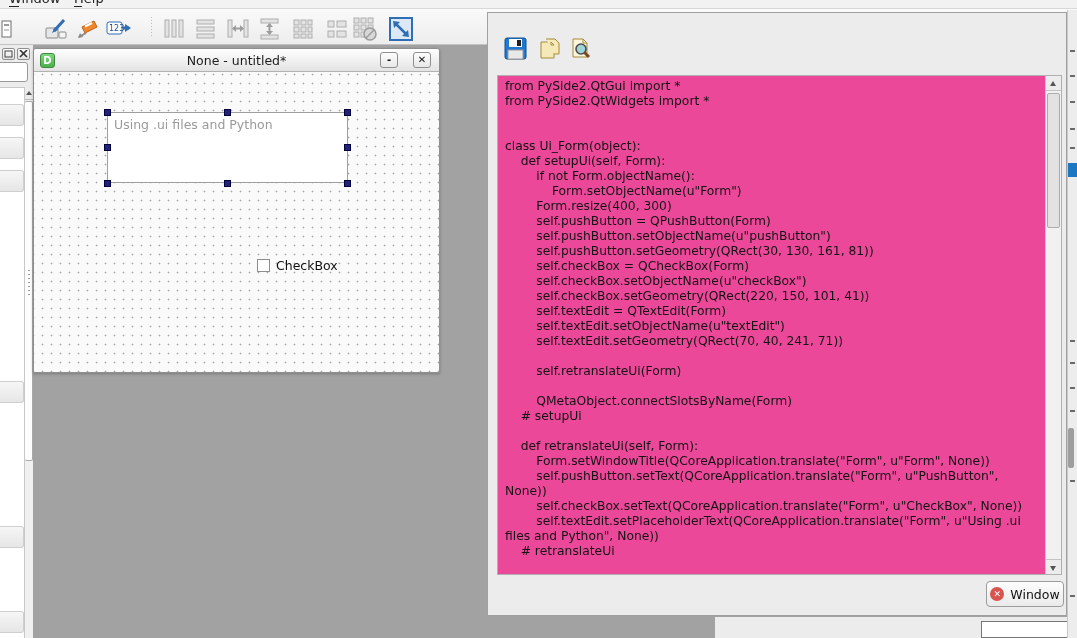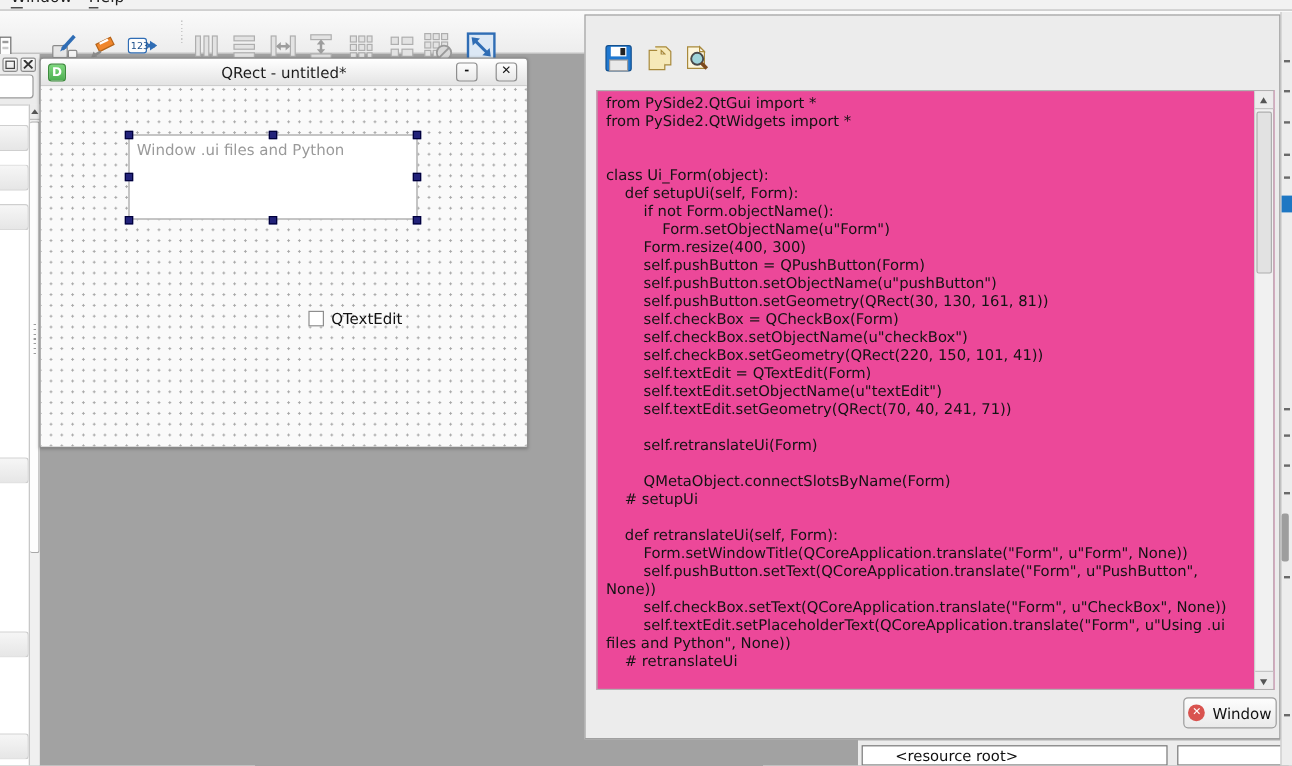--- a/index.html
+++ b/index.html
@@ -10,22 +10,22 @@
   }
   
   .menubar { position:absolute; left:0; top:0; width:1077px; height:8px;
     background:#f2f2f2; overflow:hidden; z-index:1; }
   .menubar .mitem { position:absolute; top:-9px; font-size:13px; color:#222; }
   .mnemonic { position:absolute; top:6px; height:1px; background:#222; }
   
   .toolbar { position:absolute; left:0; top:8px; width:1077px; height:37px;
     background:linear-gradient(#fafafa,#ededed); border-top:1px solid #d8d8d8;
     border-bottom:1px solid #c2c2c2; z-index:1; }
-  .tbi { position:absolute; top:17px; width:26px; height:26px; display:flex;
-    align-items:center; justify-content:flex-start; }
+  .tbi { position:absolute; top:7px; width:26px; height:26px; display:flex;
+    align-items:center; justify-content:flex-end; }
   .tsep { position:absolute; top:8px; width:3px; height:20px;
     background-image:repeating-linear-gradient(#bdbdbd 0 1px, transparent 1px 3px);
     background-size:1px 100%; background-repeat:no-repeat; background-position:center; }
   
   .leftdock { position:absolute; left:0; top:45px; width:33px; height:593px;
     background:#ececec; z-index:1; }
   .dockbtn { position:absolute; width:13px; height:12px; top:3px;
     background:linear-gradient(#fcfcfc,#e4e4e4); border:1px solid #8e8e8e;
     border-radius:2px; display:flex; align-items:center; justify-content:center; }
   .searchbox { position:absolute; left:-6px; top:17px; width:34px; height:20px;
@@ -272,37 +272,37 @@
     <div class="up"></div>
     <div class="thumb">
       <div class="grip"></div>
     </div>
   </div>
 </div>
 
 <div class="formwin">
   <div class="ftitle">
     <span class="ficon">D</span>
-    <span class="ftext">QRect - untitled*</span>
+    <span class="ftext">None - untitled*</span>
     <span class="fbtn" style="right:41px">-</span>
     <span class="fbtn" style="right:8px">✕</span>
   </div>
   <div class="fbody">
-    <div class="d-textedit">Window .ui files and Python</div>
+    <div class="d-textedit">Using .ui files and Python</div>
     <div class="handle" style="left:70px;top:37px"></div>
     <div class="handle" style="left:190px;top:37px"></div>
     <div class="handle" style="left:310px;top:37px"></div>
     <div class="handle" style="left:70px;top:72px"></div>
     <div class="handle" style="left:310px;top:72px"></div>
     <div class="handle" style="left:70px;top:108px"></div>
     <div class="handle" style="left:190px;top:108px"></div>
     <div class="handle" style="left:310px;top:108px"></div>
     <div class="d-check">
       <span class="box"></span>
-      <span class="lbl">QTextEdit</span>
+      <span class="lbl">CheckBox</span>
     </div>
   </div>
 </div>
 
 <div class="dialog">
   <div class="dlg-icon" style="left:16px">
     <svg width="23" height="23">
         <rect x="1" y="1" width="21" height="21" rx="2" fill="#1f78d1" stroke="#13508e"></rect>
         <rect x="5" y="2" width="13" height="8" fill="#fff"></rect>
         <rect x="13" y="3" width="4" height="6" fill="#222"></rect>
@@ -365,21 +365,20 @@
         </div>
     </div>
   </div>
   <div class="closebtn">
     <span class="closeglyph">✕</span>
     <span>Window</span>
   </div>
 </div>
 
 <div class="resdock">
-  <div class="resbox one">&lt;resource root&gt;</div>
   <div class="resbox two"></div>
 </div>
 
 <div class="rsliver">
   <div class="rmark" style="top:40px"></div>
   <div class="rmark" style="top:65px"></div>
   <div class="rmark" style="top:91px"></div>
   <div class="rmark" style="top:118px"></div>
   <div class="rmark" style="top:137px"></div>
   <div class="rsel"></div>

